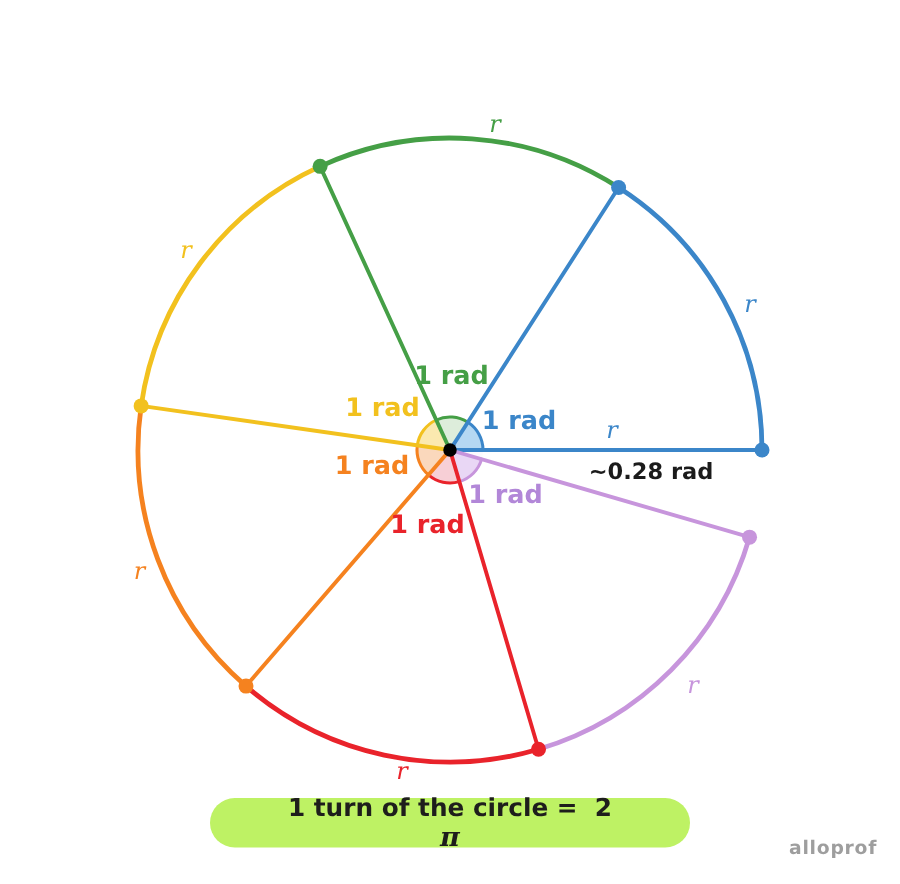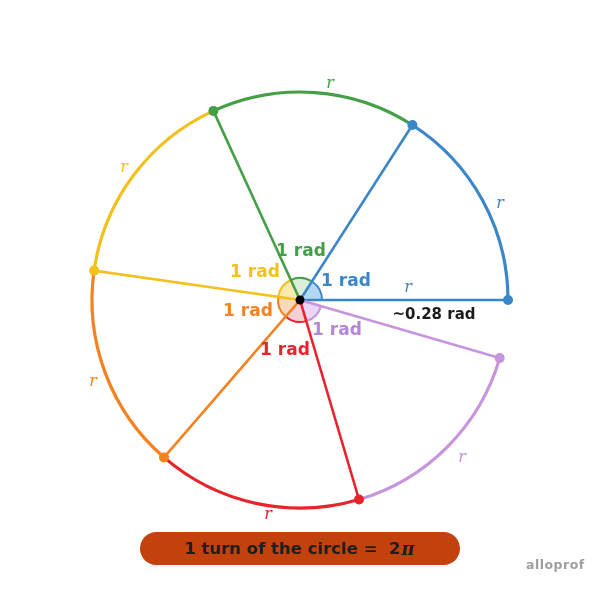--- a/index.html
+++ b/index.html
@@ -91,17 +91,17 @@
     <text class="r-lab" x="124" y="172" fill="#F2C11E">r</text>
     <text class="r-lab" x="93" y="386" fill="#F5821F">r</text>
     <text class="r-lab" x="268" y="519" fill="#E9232B">r</text>
     <text class="r-lab" x="462" y="462" fill="#C795DC">r</text>
     <text class="r-lab" x="408" y="292" fill="#3B86C9">r</text>
   </g>
 
   <text class="remainder" x="434" y="319" text-anchor="middle" fill="#1B1B1B">~0.28 rad</text>
 </svg>
 
-<div class="caption" style="background: #c2410c; color: rgb(30, 30, 28);">
+<div class="caption" style="background: #bef264; color: rgb(30, 30, 28); flex-direction: column;">
   <span>1 turn of the circle =  2</span><span class="pi">π</span>
 </div>
 
 <div class="watermark" style="color: rgb(158, 158, 158);">alloprof</div>
 
 </body></html>

